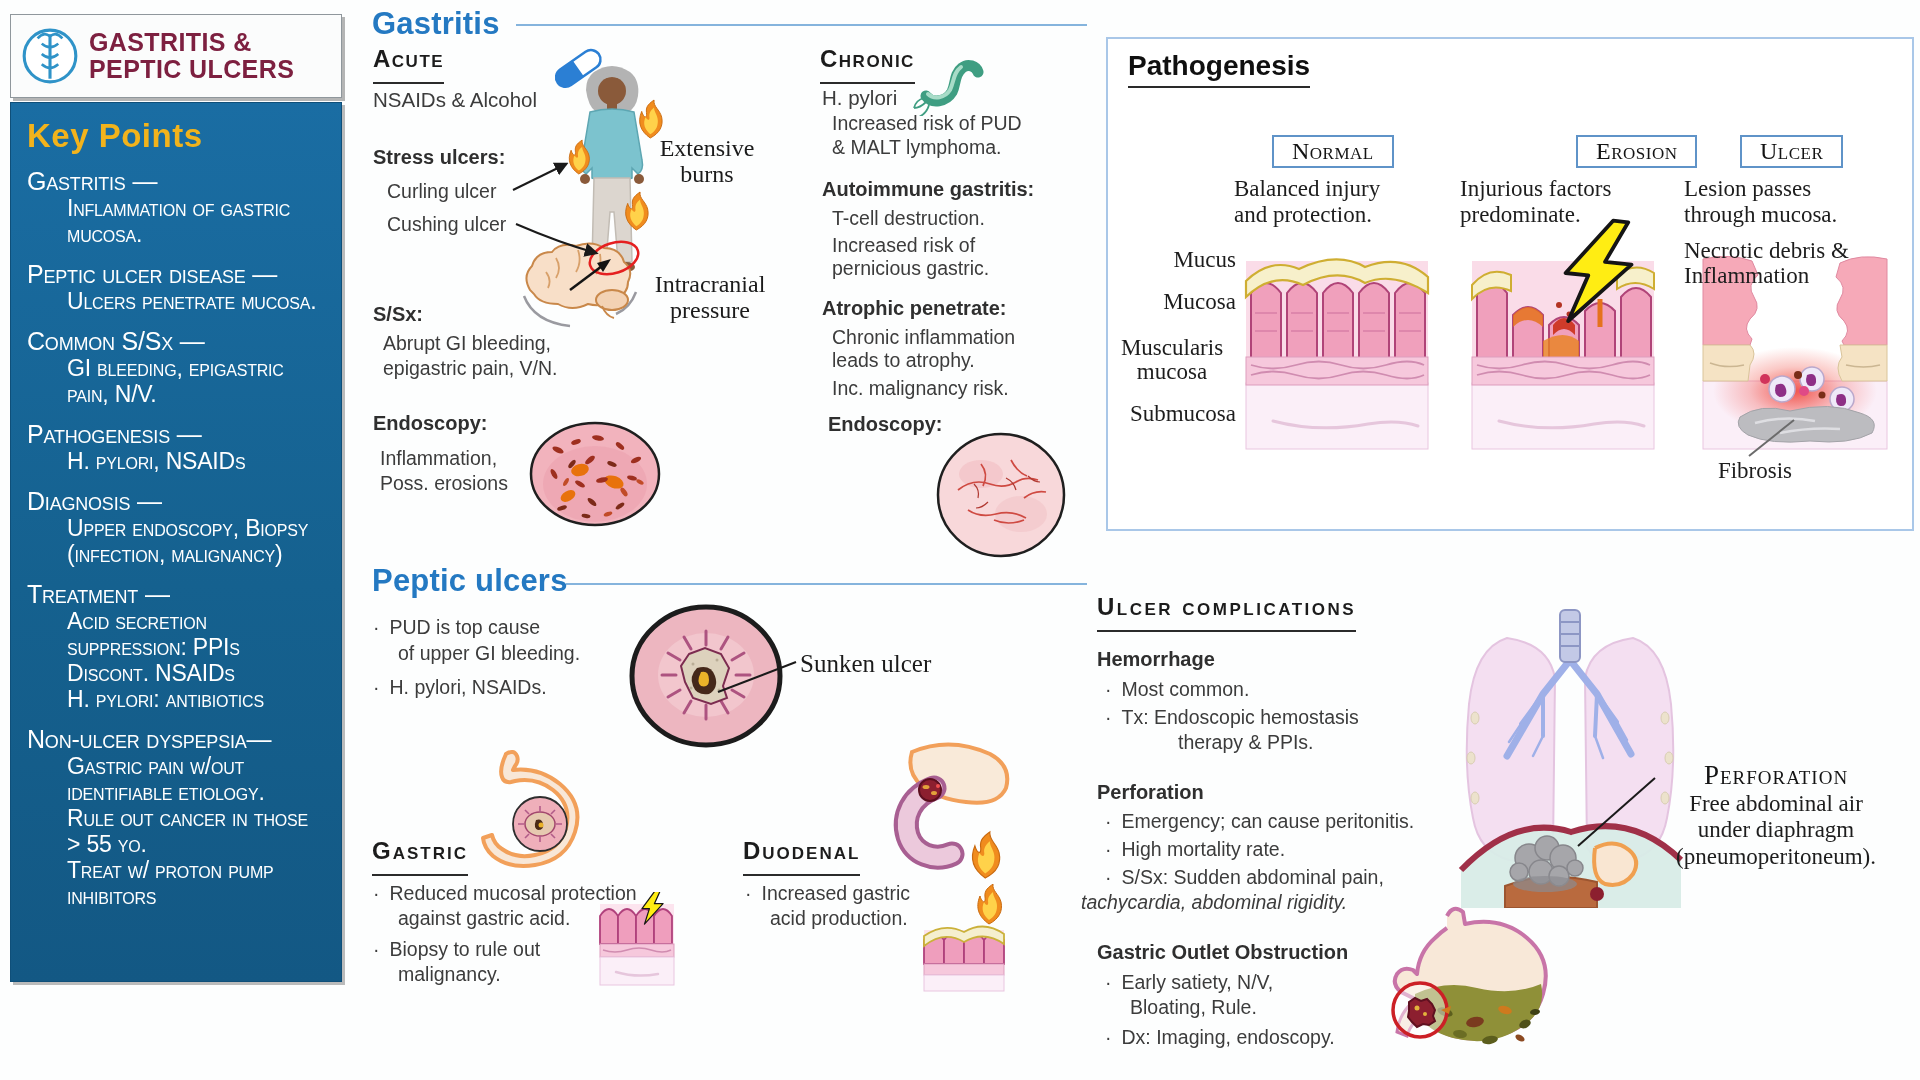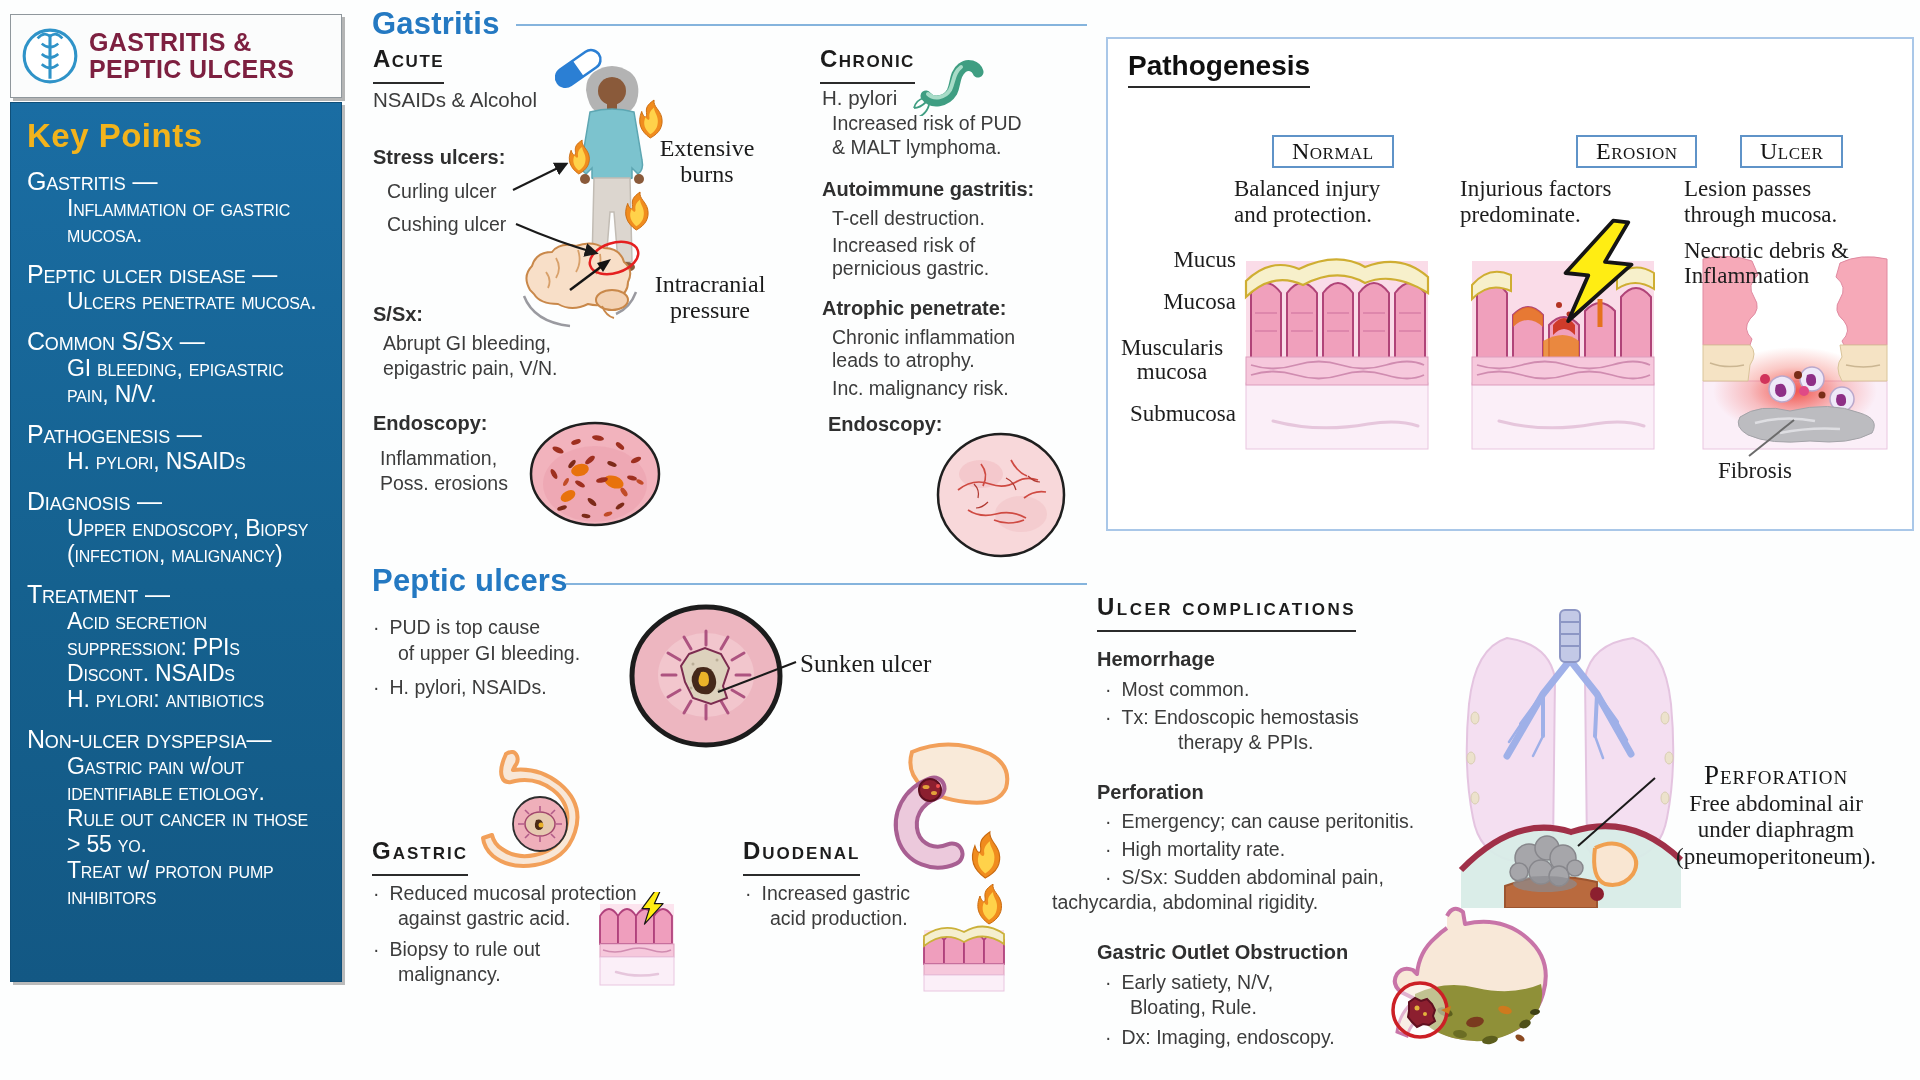--- a/index.html
+++ b/index.html
@@ -466,21 +466,21 @@
       <span>Emergency; can cause peritonitis.</span>
   </div>
   <div class="abs txt bul z6" style="left:1105px;top:838px;">
     <span class="dot">·</span>
       <span>High mortality rate.</span>
   </div>
   <div class="abs txt bul z6" style="left:1105px;top:866px;">
     <span class="dot">·</span>
       <span>S/Sx: Sudden abdominal pain,</span>
   </div>
-  <div class="abs txt z6" style="left:1052px;top:891px;">tachycardia, abdominal rigidity.</div>
+  <div class="abs txt z6" style="left:1081px;top:891px;font-style:italic;">tachycardia, abdominal rigidity.</div>
 
   <div class="abs lbl z6" style="left:1097px;top:941px;">Gastric Outlet Obstruction</div>
   <div class="abs txt bul z6" style="left:1105px;top:971px;">
     <span class="dot">·</span>
       <span>Early satiety, N/V,</span>
   </div>
   <div class="abs txt z6" style="left:1130px;top:996px;">Bloating, Rule.</div>
   <div class="abs txt bul z6" style="left:1105px;top:1026px;">
     <span class="dot">·</span>
       <span>Dx: Imaging, endoscopy.</span>

